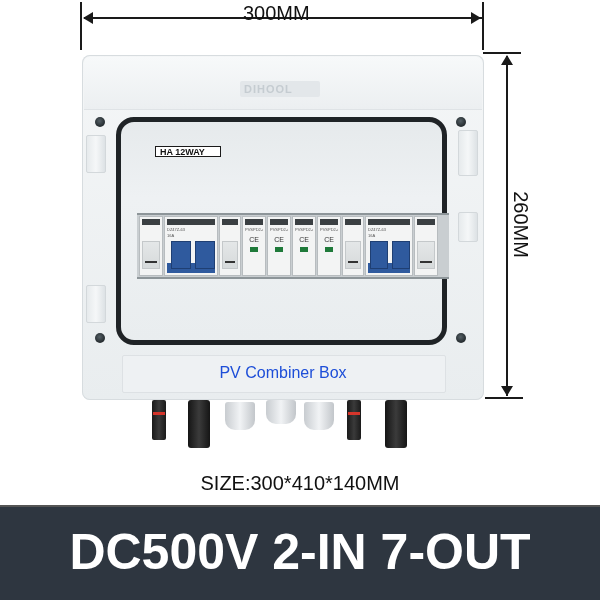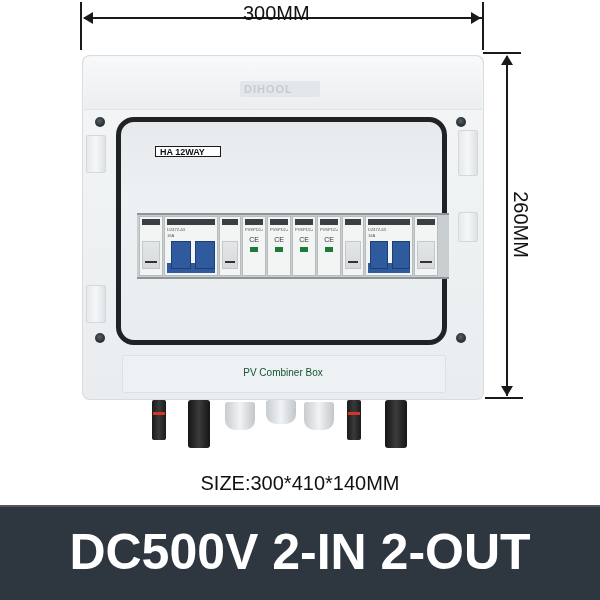--- a/index.html
+++ b/index.html
@@ -28,21 +28,21 @@
   .mod-brand { position:absolute; left:2px; top:2px; right:2px; height:6px; background:#3a3f42; }
   .mod-text { position:absolute; left:2px; right:2px; top:10px; font-size:4px; color:#555; line-height:5px; white-space:nowrap; overflow:hidden; }
   .mod-body { position:absolute; left:2px; right:2px; top:26px; bottom:6px; background:linear-gradient(#e4e7e8,#d6dadb); border:1px solid #c4c8ca; }
   .mod-slot { position:absolute; left:5px; right:5px; bottom:12px; height:2px; background:#333; }
   .breaker-handle { position:absolute; bottom:6px; width:18px; height:26px; background:#2f5a9e; border:1px solid #1f3f73; }
   .breaker-base { position:absolute; left:2px; right:2px; bottom:2px; height:10px; background:#2f5a9e; }
   .ce-green { position:absolute; left:50%; transform:translateX(-50%); top:30px; width:8px; height:5px; background:#1f7a3a; }
   .spd-ce { position:absolute; left:0; right:0; top:19px; text-align:center; font-size:7px; color:#333; }
 
   .label-strip { left:122px; top:355px; width:322px; height:36px; border:1px solid #dde1e4; background:#eef1f3; border-radius:2px; }
-  .pv-text { left:122px; top:355px; width:322px; height:36px; line-height:36px; text-align:center; color:#14532d; font-size:10px; }
+  .pv-text { left:122px; top:355px; width:322px; height:36px; line-height:36px; text-align:center; color:#1d4ed8; font-size:16px; }
 
   
   .mc4-thin { width:14px; height:40px; background:linear-gradient(90deg,#1a1a1a,#3a3a3a,#1a1a1a); border-radius:2px; }
   .mc4-red { width:12px; height:3px; background:#d4352b; }
   .mc4-thick { width:22px; height:48px; background:linear-gradient(90deg,#151515,#3b3b3b,#151515); border-radius:3px; }
   .gland { width:30px; height:28px; background:linear-gradient(90deg,#c8ccd0,#f1f3f5,#c2c6ca); border-radius:3px 3px 10px 10px; }
 
   .size-text { left:0; top:472px; width:600px; text-align:center; font-size:20px; color:#111; }
   .banner { left:0; top:505px; width:600px; height:95px; background:#2e3640; border-top:2px solid #555; box-sizing:border-box; }
   .banner-text { left:0; top:505px; width:600px; height:95px; line-height:95px; text-align:center; color:#ffffff; font-size:50px; font-weight:bold; }
@@ -163,13 +163,13 @@
 <div class="abs gland" style="left:266px;top:400px;height:24px;"></div>
 <div class="abs gland" style="left:304px;top:402px;"></div>
 <div class="abs" style="left:347px;top:400px;">
   <div class="mc4-thin"></div>
   <div class="abs mc4-red" style="left:1px;top:12px;"></div>
 </div>
 <div class="abs mc4-thick" style="left:385px;top:400px;"></div>
 
 <div class="abs size-text">SIZE:300*410*140MM</div>
 <div class="abs banner"></div>
-<div class="abs banner-text">DC500V 2-IN 2-OUT</div>
+<div class="abs banner-text">DC500V 2-IN 7-OUT</div>
 
 </body></html>

